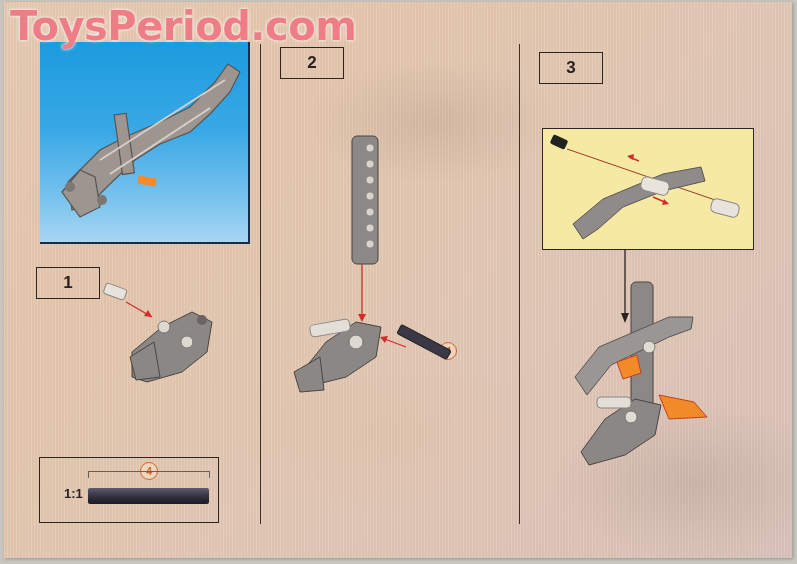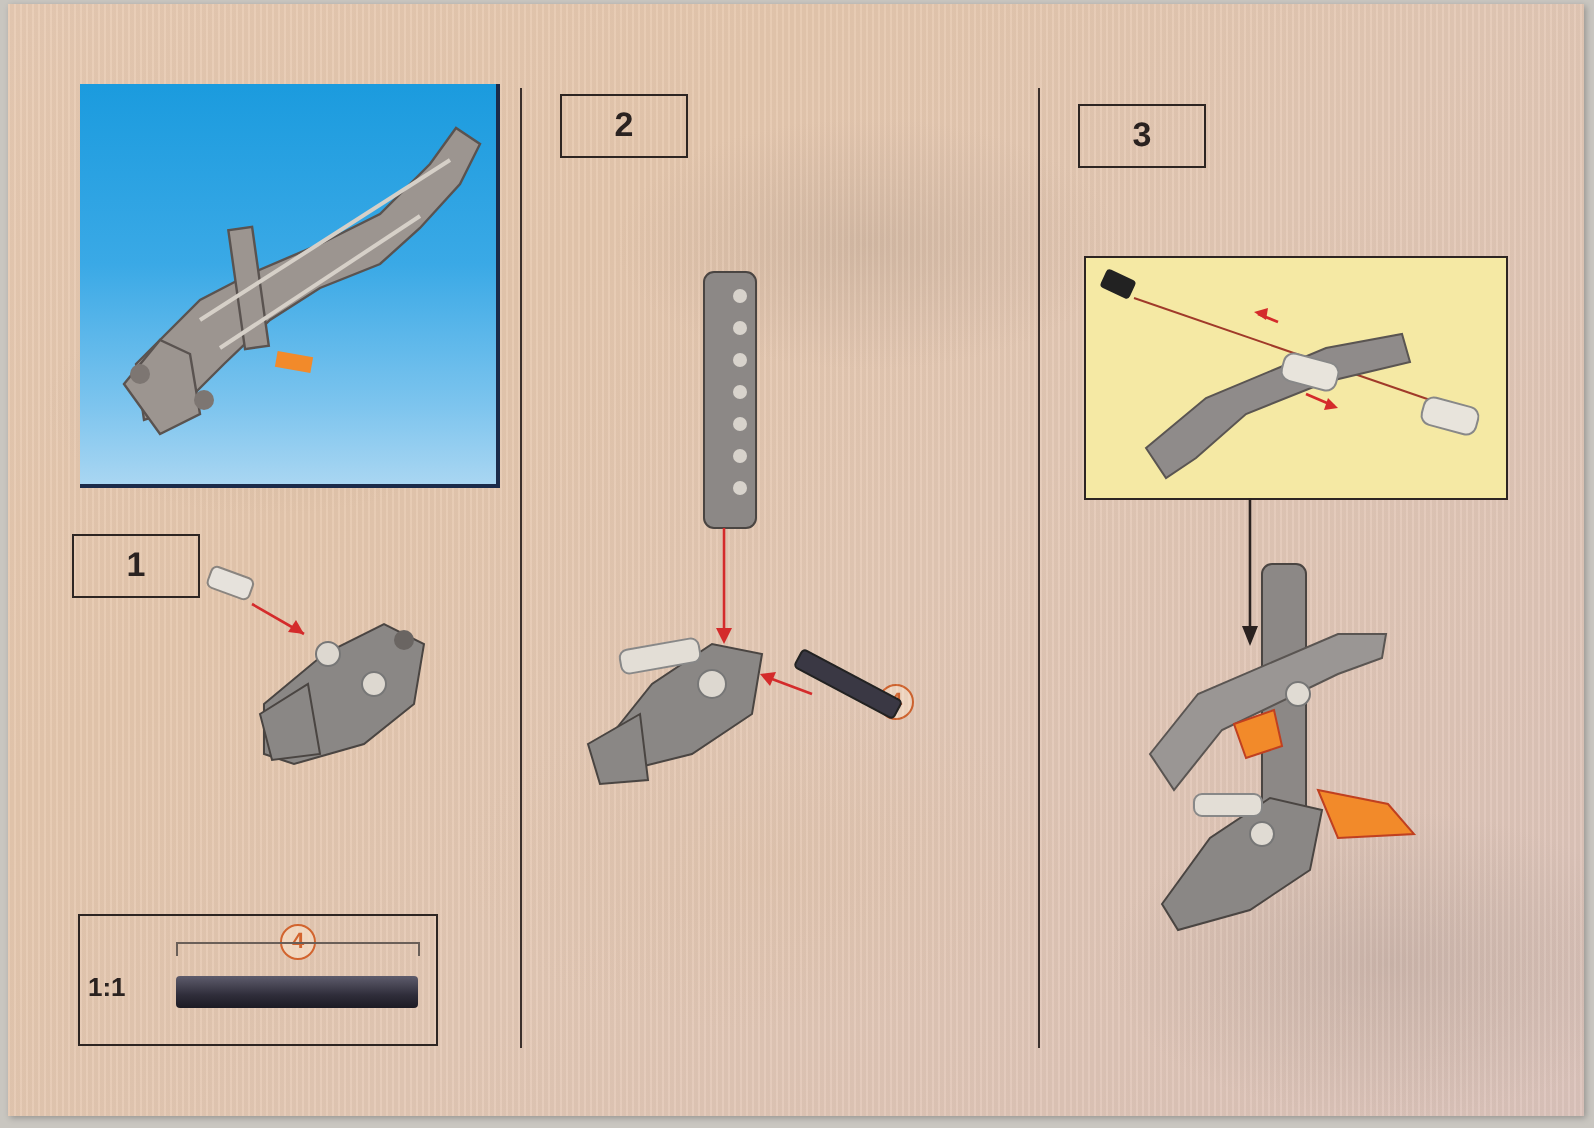--- a/index.html
+++ b/index.html
@@ -14,30 +14,31 @@
     box-shadow:1px 1px 3px rgba(0,0,0,0.25);}
   .page::after{content:"";position:absolute;inset:0;
     background:repeating-linear-gradient(90deg,rgba(255,255,255,0.06) 0 1px,rgba(0,0,0,0.03) 1px 3px);}
   .watermark{position:absolute;left:6px;top:0px;font-family:"DejaVu Sans",sans-serif;font-weight:bold;font-size:40px;color:#ee7d86;letter-spacing:-0.5px;line-height:48px;z-index:5;
     text-shadow:0 0 2px rgba(255,255,255,0.9),0 0 4px rgba(255,255,255,0.7);}
   .photo{position:absolute;left:36px;top:40px;width:208px;height:200px;background:linear-gradient(180deg,#1b9bde 0%,#3aa9e6 45%,#7cc4ee 80%,#a9d6f2 100%);border-right:2px solid #1b2b4a;border-bottom:2px solid #1b2b4a;z-index:1;}
   .vline{position:absolute;width:1px;background:#3b302c;z-index:2;}
   .stepbox{position:absolute;border:1.5px solid #2d2522;z-index:2;display:flex;align-items:center;justify-content:center;font-weight:bold;font-size:17px;color:#2a2220;}
   .yellow{position:absolute;left:538px;top:126px;width:210px;height:120px;background:#f5e9a4;border:1.5px solid #2d2522;z-index:2;}
   .scalebox{position:absolute;left:35px;top:455px;width:178px;height:64px;border:1.5px solid #2d2522;z-index:2;}
-  .scale-label{position:absolute;left:4px;top:28px;font-weight:bold;font-size:13px;color:#2a2220;}
+  .scale-label{position:absolute;left:24px;top:28px;font-weight:bold;font-size:13px;color:#2a2220;}
   .axle{position:absolute;background:linear-gradient(180deg,#5e5c6c 0%,#2f2d3a 60%,#1c1b24 100%);border-radius:2px;}
   .circ{position:absolute;width:16px;height:16px;border:1.5px solid #d2642e;border-radius:50%;color:#d2642e;font-size:11px;font-weight:bold;display:flex;align-items:center;justify-content:center;background:rgba(250,225,200,0.6);}
   svg{position:absolute;overflow:visible;z-index:3;}
 </style>
 </head>
 <body>
 
 <div class="page">
 
+  <div class="watermark">ToysPeriod.com</div>
 
   <div class="photo">
     <svg width="208" height="200">
       <g fill="#9c9590" stroke="#5a5350" stroke-width="1.2">
         <polygon points="28,140 60,108 85,95 120,80 150,65 175,40 188,22 200,30 190,50 170,72 150,90 120,102 95,118 72,140 50,162 32,168"></polygon>
         <rect x="78" y="72" width="12" height="60" transform="rotate(-8 84 100)"></rect>
         <polygon points="22,150 40,128 55,135 60,165 40,175"></polygon>
       </g>
       <g stroke="#d6d0c8" stroke-width="2">
         <line x1="60" y1="118" x2="185" y2="38"></line>

